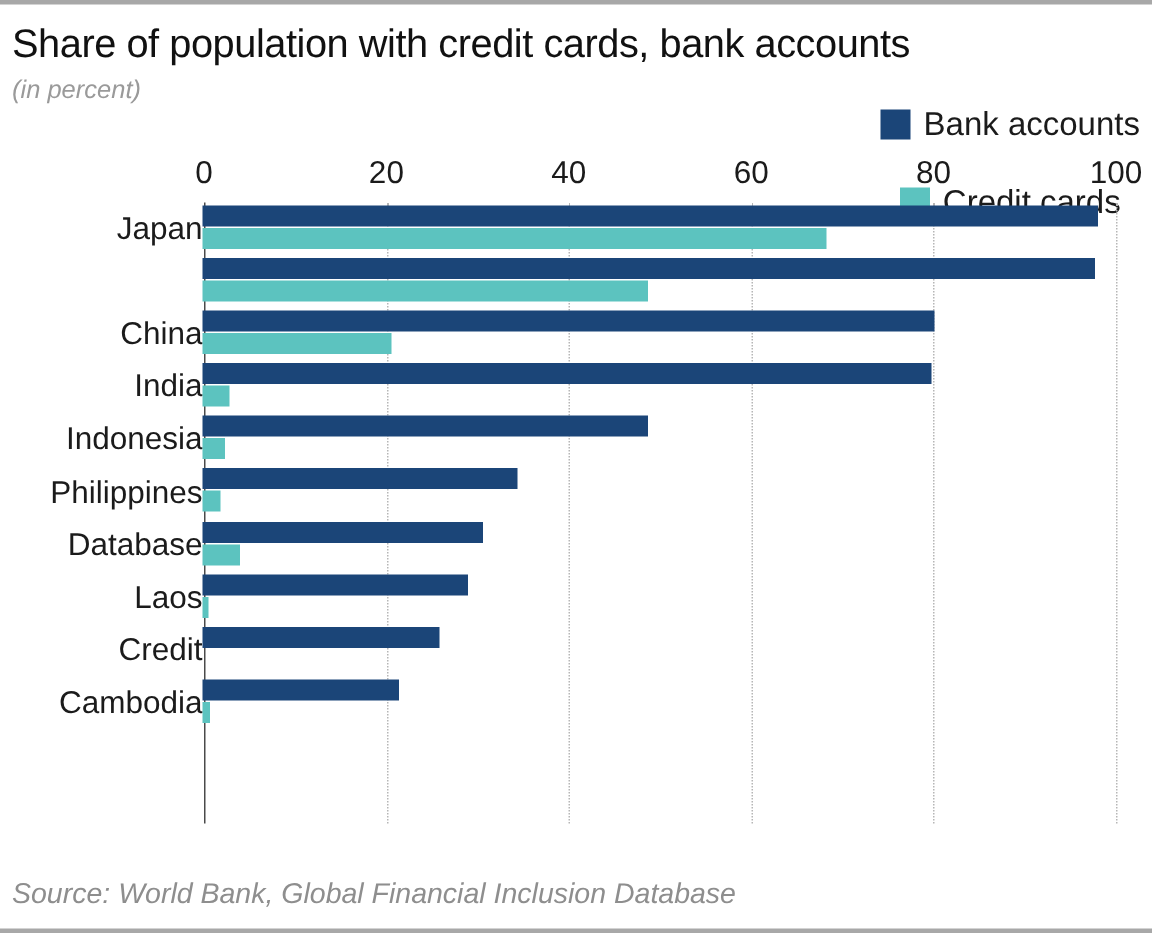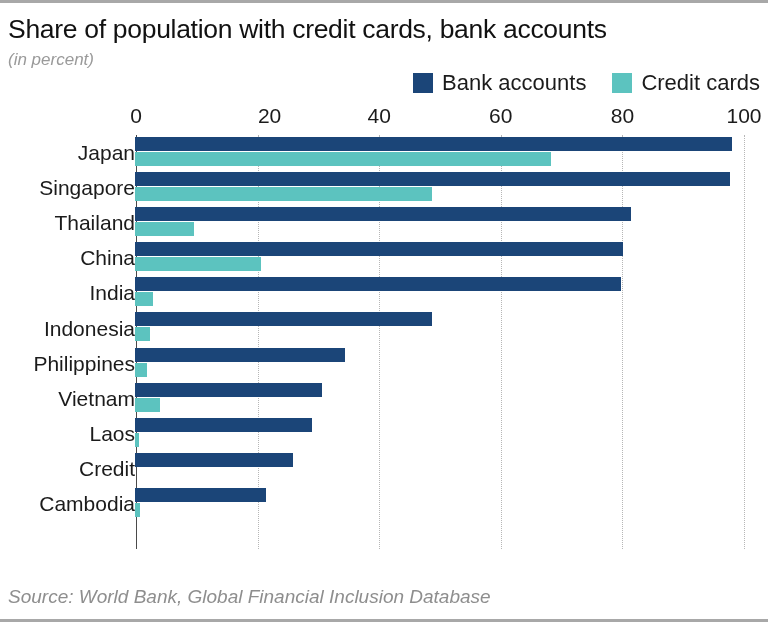--- a/index.html
+++ b/index.html
@@ -52,20 +52,21 @@
     color: #9a9a9a;
   }
   .legend {
     position: absolute;
     right: 8px;
     top: 70px;
     display: flex;
     align-items: center;
     gap: 26px;
     height: 26px;
+    flex-direction: column;
   }
   .legend-item {
     display: flex;
     align-items: center;
     gap: 9px;
   }
   .legend-swatch {
     width: 20px;
     height: 20px;
     display: block;
@@ -183,21 +184,21 @@
     </div>
     <div class="legend-item">
       <span class="legend-swatch" style="background: rgb(92, 195, 191);"></span>
       <span class="legend-label">Credit cards</span>
     </div>
   </div>
 
   <div class="plot-wrap">
     <div class="axis-labels" id="axis-labels">
         <span class="axis-tick-label" style="left: 136px;">0</span>
-        <span class="axis-tick-label" style="left: 257.6px; margin-left: 12px;">20</span>
+        <span class="axis-tick-label" style="left: 257.6px;">20</span>
         <span class="axis-tick-label" style="left: 379.2px;">40</span>
         <span class="axis-tick-label" style="left: 500.8px; text-align: right;">60</span>
         <span class="axis-tick-label" style="left: 622.4px;">80</span>
         <span class="axis-tick-label" style="left: 744px;">100</span>
       </div>
     <div class="grid-area">
       <div id="gridlines">
           <div class="axis-line" style="left: 136px;"></div>
           <div class="gridline" style="left: 257.6px;"></div>
           <div class="gridline" style="left: 379.2px;"></div>
@@ -207,34 +208,26 @@
         </div>
       <div class="rows" id="rows">
           <div class="row">
             <div class="row-label">Japan</div>
             <div class="bars">
               <div class="bar primary" title="Japan — Bank accounts: 98.2" style="left: 0px; width: 597.056px; background: rgb(27, 69, 120);"></div>
               <div class="bar secondary" title="Japan — Credit cards: 68.4" style="left: 0px; width: 415.872px; background: rgb(92, 195, 191);"></div>
             </div>
           </div>
           <div class="row">
-            <div class="row-label">Singapore</div>
             <div class="bars">
               <div class="bar primary" title="Singapore — Bank accounts: 97.9" style="left: 0px; width: 595.232px; background: rgb(27, 69, 120);"></div>
               <div class="bar secondary" title="Singapore — Credit cards: 48.9" style="left: 0px; width: 297.312px; background: rgb(92, 195, 191);"></div>
             </div>
           </div>
           <div class="row">
-            <div class="row-label">Thailand</div>
-            <div class="bars">
-              <div class="bar primary" title="Thailand — Bank accounts: 81.6" style="left: 0px; width: 496.128px; background: rgb(27, 69, 120);"></div>
-              <div class="bar secondary" title="Thailand — Credit cards: 9.7" style="left: 0px; width: 58.976px; background: rgb(92, 195, 191);"></div>
-            </div>
-          </div>
-          <div class="row">
             <div class="row-label">China</div>
             <div class="bars">
               <div class="bar primary" title="China — Bank accounts: 80.2" style="left: 0px; width: 487.616px; background: rgb(27, 69, 120);"></div>
               <div class="bar secondary" title="China — Credit cards: 20.8" style="left: 0px; width: 126.464px; background: rgb(92, 195, 191);"></div>
             </div>
           </div>
           <div class="row">
             <div class="row-label">India</div>
             <div class="bars">
               <div class="bar primary" title="India — Bank accounts: 79.9" style="left: 0px; width: 485.792px; background: rgb(27, 69, 120);"></div>
@@ -249,21 +242,21 @@
             </div>
           </div>
           <div class="row">
             <div class="row-label">Philippines</div>
             <div class="bars">
               <div class="bar primary" title="Philippines — Bank accounts: 34.5" style="left: 0px; width: 209.76px; background: rgb(27, 69, 120);"></div>
               <div class="bar secondary" title="Philippines — Credit cards: 1.9" style="left: 0px; width: 11.552px; background: rgb(92, 195, 191);"></div>
             </div>
           </div>
           <div class="row">
-            <div class="row-label">Vietnam</div>
+            <div class="row-label">Database</div>
             <div class="bars">
               <div class="bar primary" title="Vietnam — Bank accounts: 30.8" style="left: 0px; width: 187.264px; background: rgb(27, 69, 120);"></div>
               <div class="bar secondary" title="Vietnam — Credit cards: 4.1" style="left: 0px; width: 24.928px; background: rgb(92, 195, 191);"></div>
             </div>
           </div>
           <div class="row">
             <div class="row-label">Laos</div>
             <div class="bars">
               <div class="bar primary" title="Laos — Bank accounts: 29.1" style="left: 0px; width: 176.928px; background: rgb(27, 69, 120);"></div>
               <div class="bar secondary" title="Laos — Credit cards: 0.6" style="left: 0px; width: 3.648px; background: rgb(92, 195, 191);"></div>

